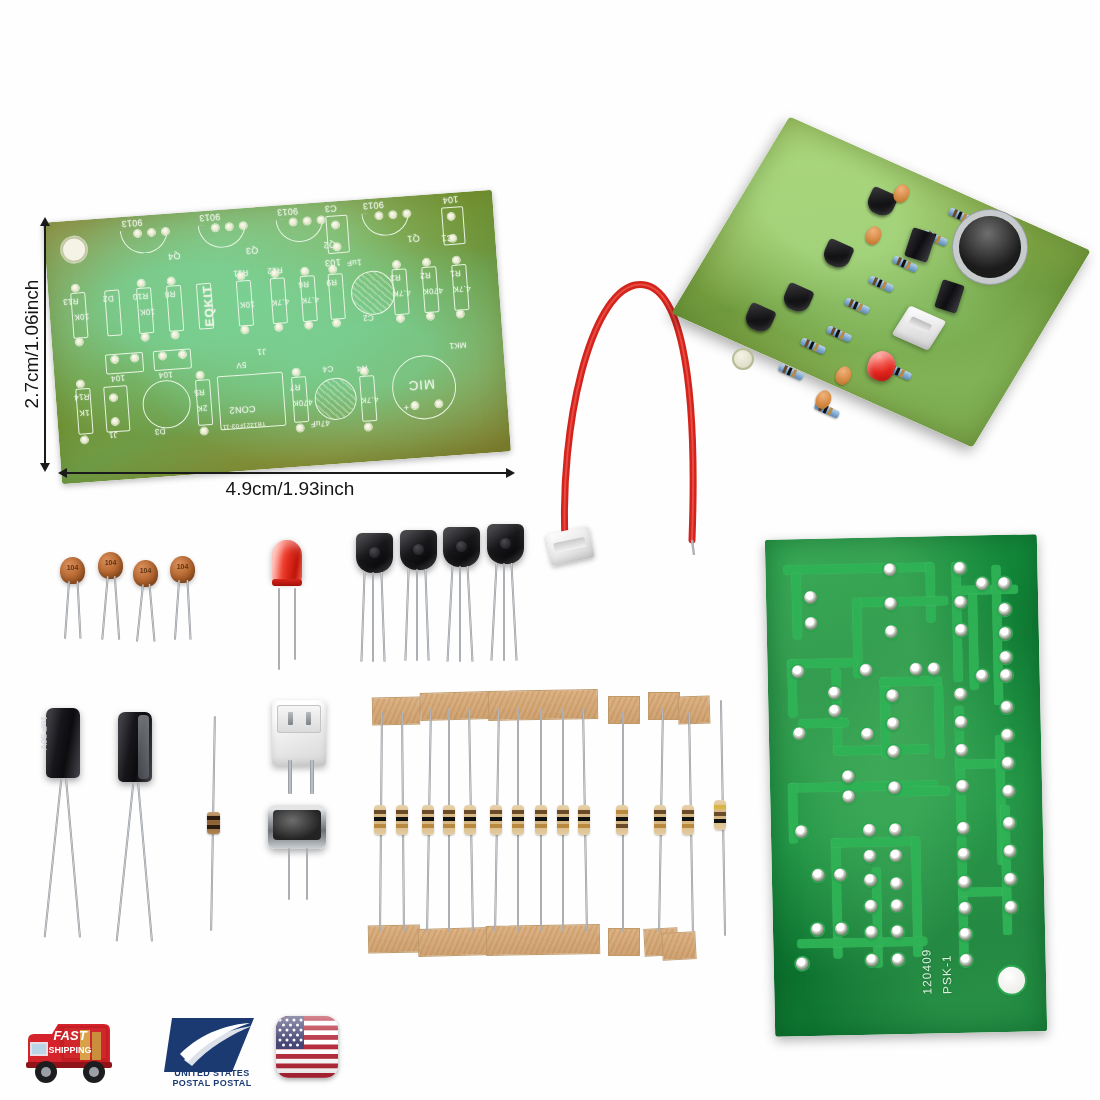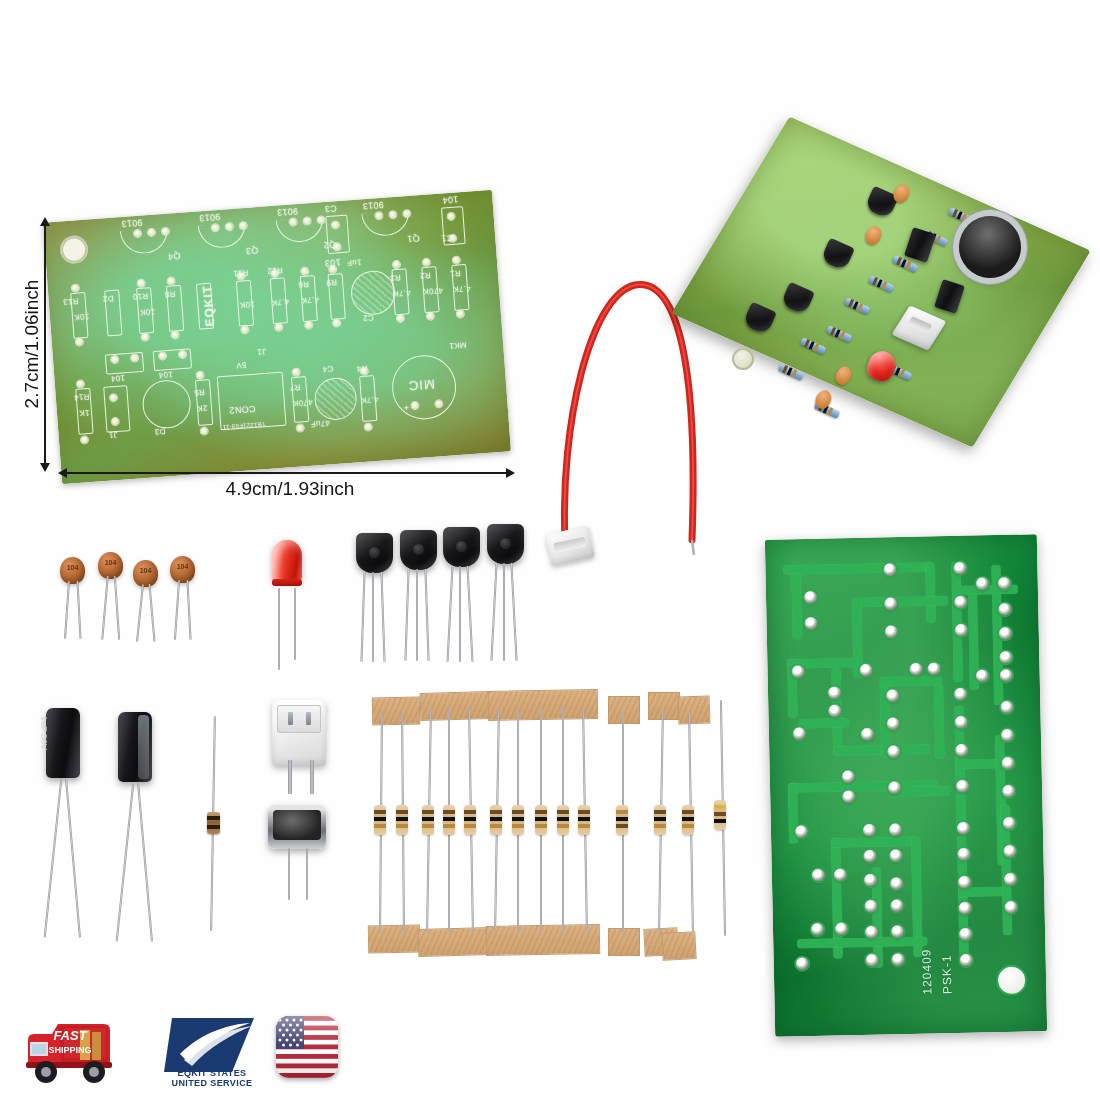--- a/index.html
+++ b/index.html
@@ -743,21 +743,21 @@
     </svg>
   </div>
 
   <div class="badge" id="usps">
     <svg width="108" height="62" viewBox="0 0 108 62">
       <path d="M14 4 L96 4 L74 58 L6 58 Z" fill="#1b3a72"></path>
       <path d="M22 40 C 44 18, 72 10, 92 9 C 70 16, 46 30, 30 48 Z" fill="#ffffff"></path>
       <path d="M26 46 C 48 24, 76 14, 94 12 C 74 20, 50 34, 34 52 Z" fill="#ffffff" opacity=".85"></path>
     </svg>
     <div class="uspstxt">
-      <span>EQKIT STATES</span><br><span>UNITED SERVICE</span>
+      <span>UNITED STATES</span><br><span>POSTAL POSTAL</span>
     </div>
   </div>
 
   <div class="badge" id="flag">
     <svg width="62" height="62" viewBox="0 0 62 62" preserveAspectRatio="none">
       <rect width="62" height="62" fill="#ffffff"></rect>
       <g fill="#b22234">
         <rect y="0" width="62" height="4.8"></rect>
           <rect y="9.5" width="62" height="4.8"></rect>
         <rect y="19" width="62" height="4.8"></rect>

